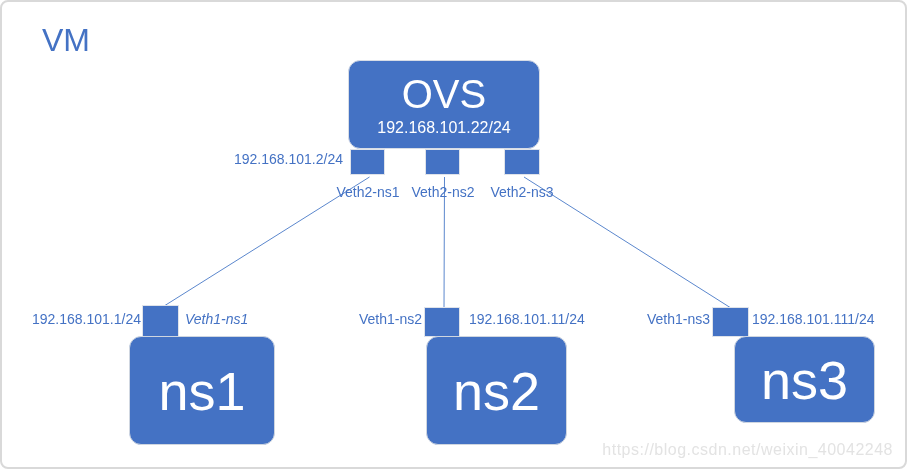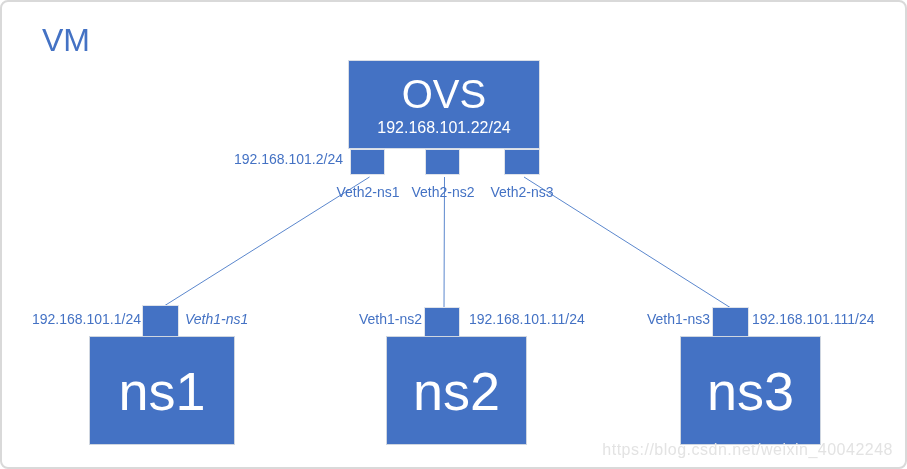--- a/index.html
+++ b/index.html
@@ -3,41 +3,41 @@
 <meta charset="utf-8">
 <style>
   html,body { margin:0; padding:0; background:#ffffff; }
   .canvas {
     position:relative; width:907px; height:469px; box-sizing:border-box;
     background:#ffffff; border:2px solid var(--canvas-border,#D9D9D9); border-radius:8px;
     font-family:"Liberation Sans", sans-serif; overflow:hidden;
   }
   #connector-layer { position:absolute; left:0; top:0; width:100%; height:100%; z-index:1; pointer-events:none; }
   .vm-label { position:absolute; left:40px; top:20px; font-size:32px; color:var(--label-text); z-index:2; }
-  .node { position:absolute; background:var(--node-fill); box-sizing:border-box; z-index:2; }
+  .node { position:absolute; background:var(--node-fill); box-sizing:border-box; z-index:2;border-radius:12px; }
   .ovs-box {
     left:346px; top:58px; width:192px; height:89px; border:1px solid #d8dde6;
     display:flex; flex-direction:column; align-items:center; justify-content:center;
   }
   .ovs-title { font-size:40px; line-height:1.05; color:var(--node-text); }
   .ovs-ip { font-size:16px; margin-top:4px; color:var(--node-text); }
   .port { position:absolute; background:var(--node-fill); border:1px solid #dfe3ea; box-sizing:border-box; z-index:2; }
   #ovs-port-0 { left:348px; top:147px; width:35px; height:26px; }
   #ovs-port-1 { left:423px; top:147px; width:35px; height:26px; }
   #ovs-port-2 { left:502px; top:147px; width:36px; height:26px; }
   #ns-port-0  { left:140px; top:303px; width:37px; height:32px; }
   #ns-port-1  { left:422px; top:305px; width:36px; height:30px; }
   #ns-port-2  { left:710px; top:305px; width:37px; height:30px; }
   .ns-box {
     border:1px solid #cfd6e0; display:flex; align-items:center; justify-content:center;
-    color:var(--node-text); font-size:54px;
+    color:var(--node-text); font-size:54px;margin-left:40px;
   }
   #ns-box-0 { left:87px;  top:334px; width:146px; height:109px; }
   #ns-box-1 { left:384px; top:334px; width:141px; height:109px; }
-  #ns-box-2 { left:678px; top:334px; width:141px; height:109px; }
+  #ns-box-2 { left:692px; top:334px; width:141px; height:87px; }
   .lbl { position:absolute; font-size:14px; color:var(--label-text); white-space:nowrap; z-index:3; }
   #lbl-ovs-ip-left  { left:181px; width:160px; text-align:right; top:149px; }
   #lbl-ovs-ip-right { left:543px; top:149px; }
   #lbl-veth2-0 { left:366px; top:182px; transform:translateX(-50%); }
   #lbl-veth2-1 { left:441px; top:182px; transform:translateX(-50%); }
   #lbl-veth2-2 { left:520px; top:182px; transform:translateX(-50%); }
   #lbl-ns-ip-0   { left:30px;  width:120px; text-align:left; top:309px; }
   #lbl-ns-veth-0 { left:183px; top:309px;font-style:italic; }
   #lbl-ns-veth-1 { left:302px; width:118px; text-align:right; top:309px; }
   #lbl-ns-ip-1   { left:467px; top:309px; }

